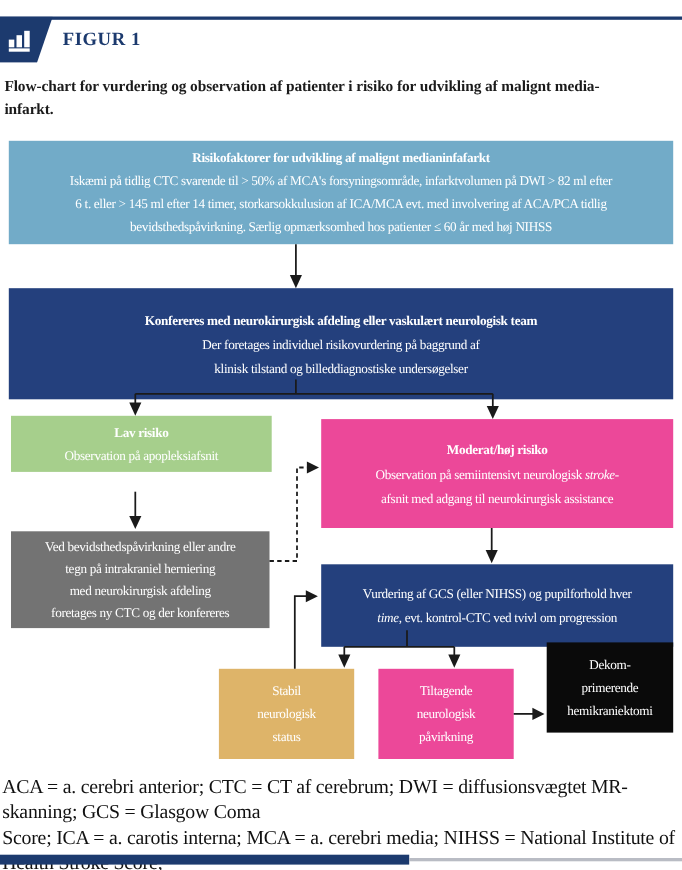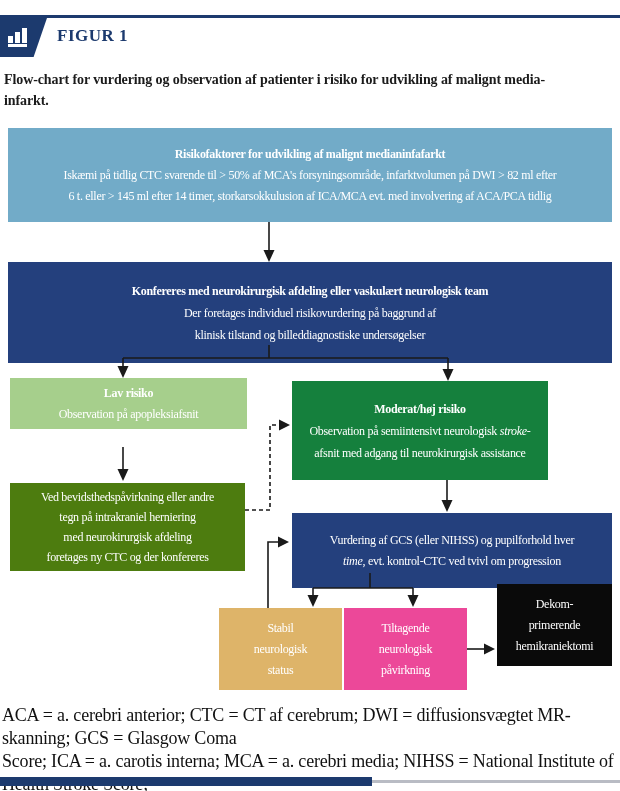--- a/index.html
+++ b/index.html
@@ -36,24 +36,24 @@
     display:flex;flex-direction:column;justify-content:center;
     text-align:center;color:#ffffff;
     font-size:12px;letter-spacing:-0.3px;
   }
   .fbox .t{font-weight:bold;}
   .it{font-style:italic;}
 
   .box-risk{left:8px;top:128px;width:604px;height:94px;background:#72abc8;line-height:21px;}
   .box-conf{left:8px;top:262px;width:604px;height:101px;background:#24407d;line-height:22px;}
   .box-low{left:10px;top:378px;width:237px;height:51px;background:#a6cf8c;line-height:21px;}
-  .box-mod{left:292px;top:381px;width:256px;height:99px;background:#15803d;line-height:22px;}
-  .box-ved{left:10px;top:483px;width:235px;height:88px;background:#4d7c0f;line-height:20px;}
+  .box-mod{left:292px;top:381px;width:320px;height:99px;background:#ec4899;line-height:22px;}
+  .box-ved{left:10px;top:483px;width:235px;height:88px;background:#737373;line-height:20px;}
   .box-vur{left:292px;top:513px;width:320px;height:75px;background:#24407d;line-height:21px;}
-  .box-stable{left:219px;top:608px;width:123px;height:82px;background:#deb469;line-height:21px;}
+  .box-stable{left:199px;top:608px;width:123px;height:82px;background:#deb469;line-height:21px;}
   .box-worse{left:344px;top:608px;width:123px;height:82px;background:#ec4899;line-height:21px;}
   .box-surgery{left:497px;top:584px;width:115px;height:82px;background:#0a0a0a;line-height:21px;}
 
   
   .footnote{
     left:2px;top:704px;width:616px;
     font-size:18px;color:#111111;line-height:23px;letter-spacing:-0.2px;
   }
 
   .bottom-rule-navy{left:0;top:777px;width:372px;height:9px;background:#1c3a6e;}
@@ -81,20 +81,21 @@
   <div class="abs figure-label">FIGUR 1</div>
   <div class="abs figure-caption">
     <div>Flow-chart for vurdering og observation af patienter i risiko for udvikling af malignt media-</div>
     <div>infarkt.</div>
   </div>
 
   <div class="abs fbox box-risk">
     <div class="t">Risikofaktorer for udvikling af malignt medianinfafarkt</div>
     <div>Iskæmi på tidlig CTC svarende til &gt; 50% af MCA's forsyningsområde, infarktvolumen på DWI &gt; 82 ml efter</div>
     <div>6 t. eller &gt; 145 ml efter 14 timer, storkarsokkulusion af ICA/MCA evt. med involvering af ACA/PCA tidlig</div>
+    <div>bevidsthedspåvirkning. Særlig opmærksomhed hos patienter ≤ 60 år med høj NIHSS</div>
   </div>
 
   <div class="abs fbox box-conf">
     <div class="t">Konfereres med neurokirurgisk afdeling eller vaskulært neurologisk team</div>
     <div>Der foretages individuel risikovurdering på baggrund af</div>
     <div>klinisk tilstand og billeddiagnostiske undersøgelser</div>
   </div>
 
   <div class="abs fbox box-low">
     <div class="t">Lav risiko</div>

